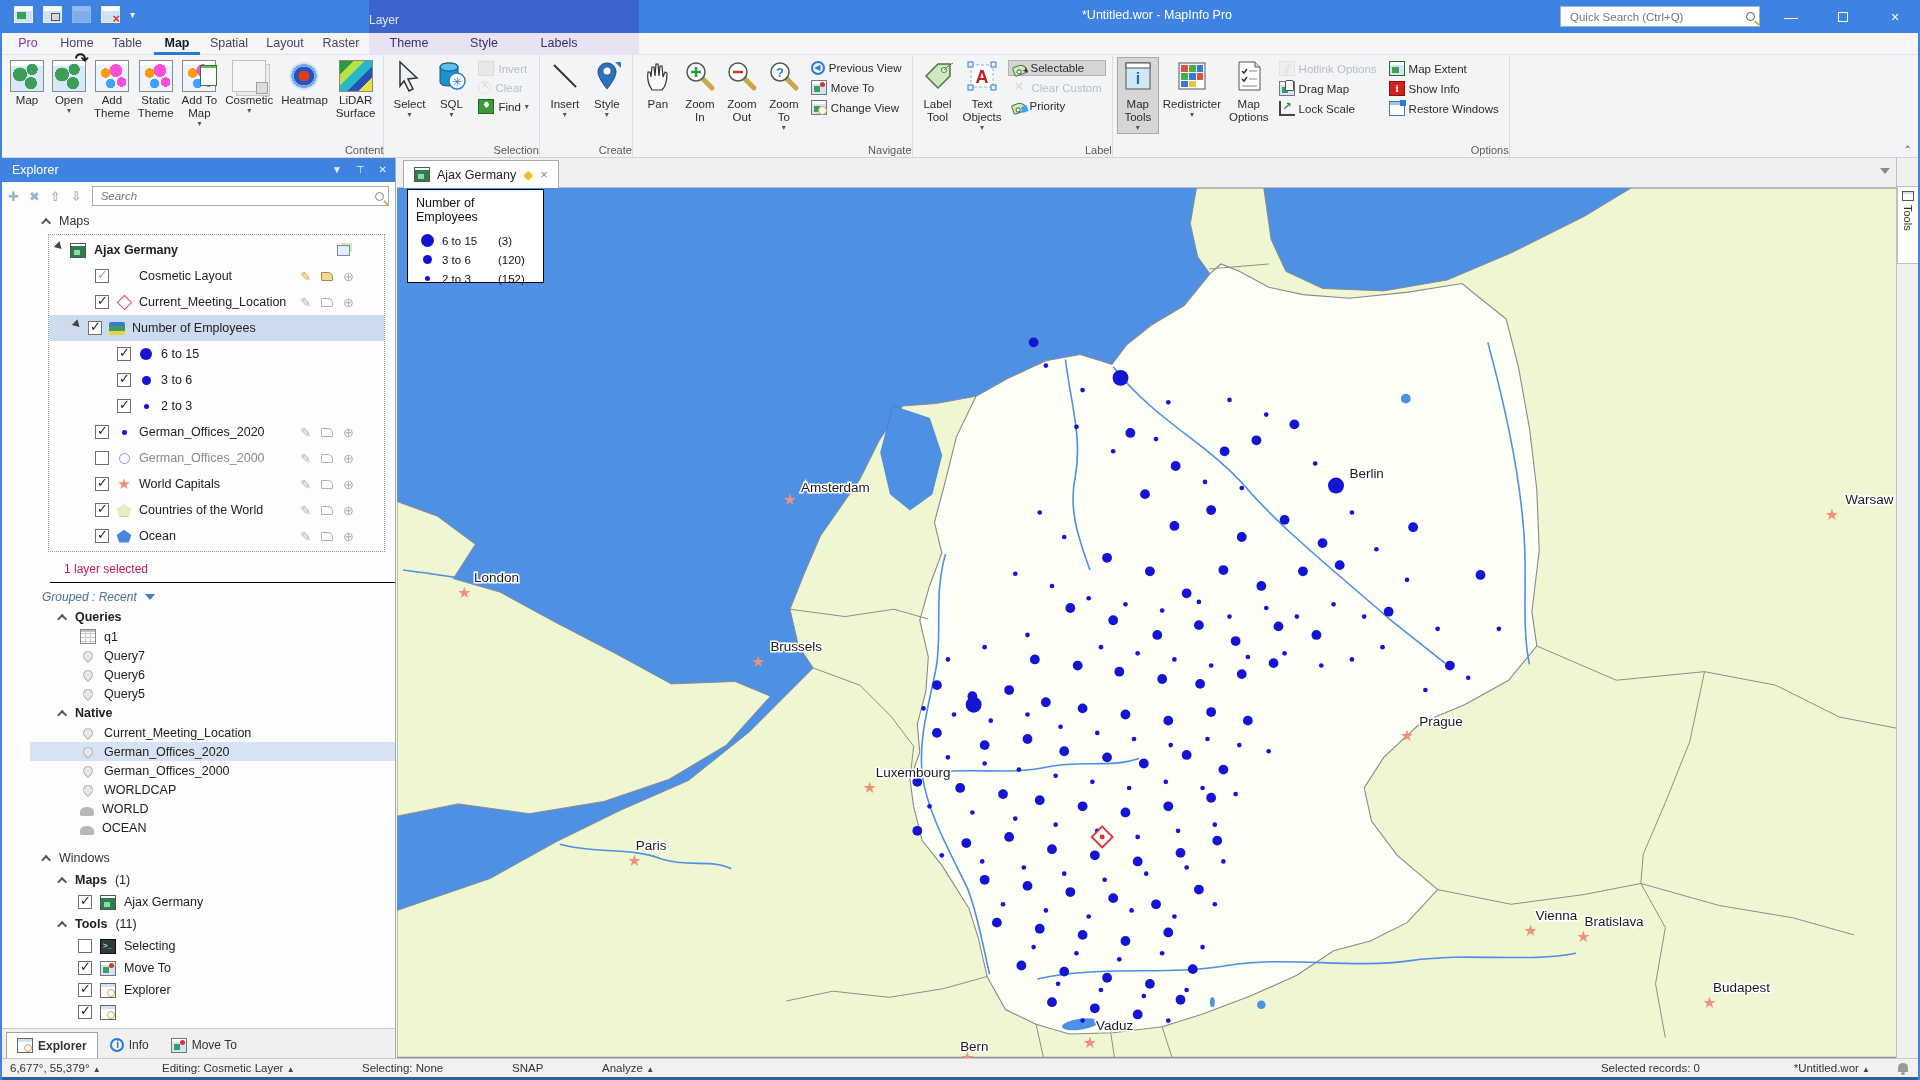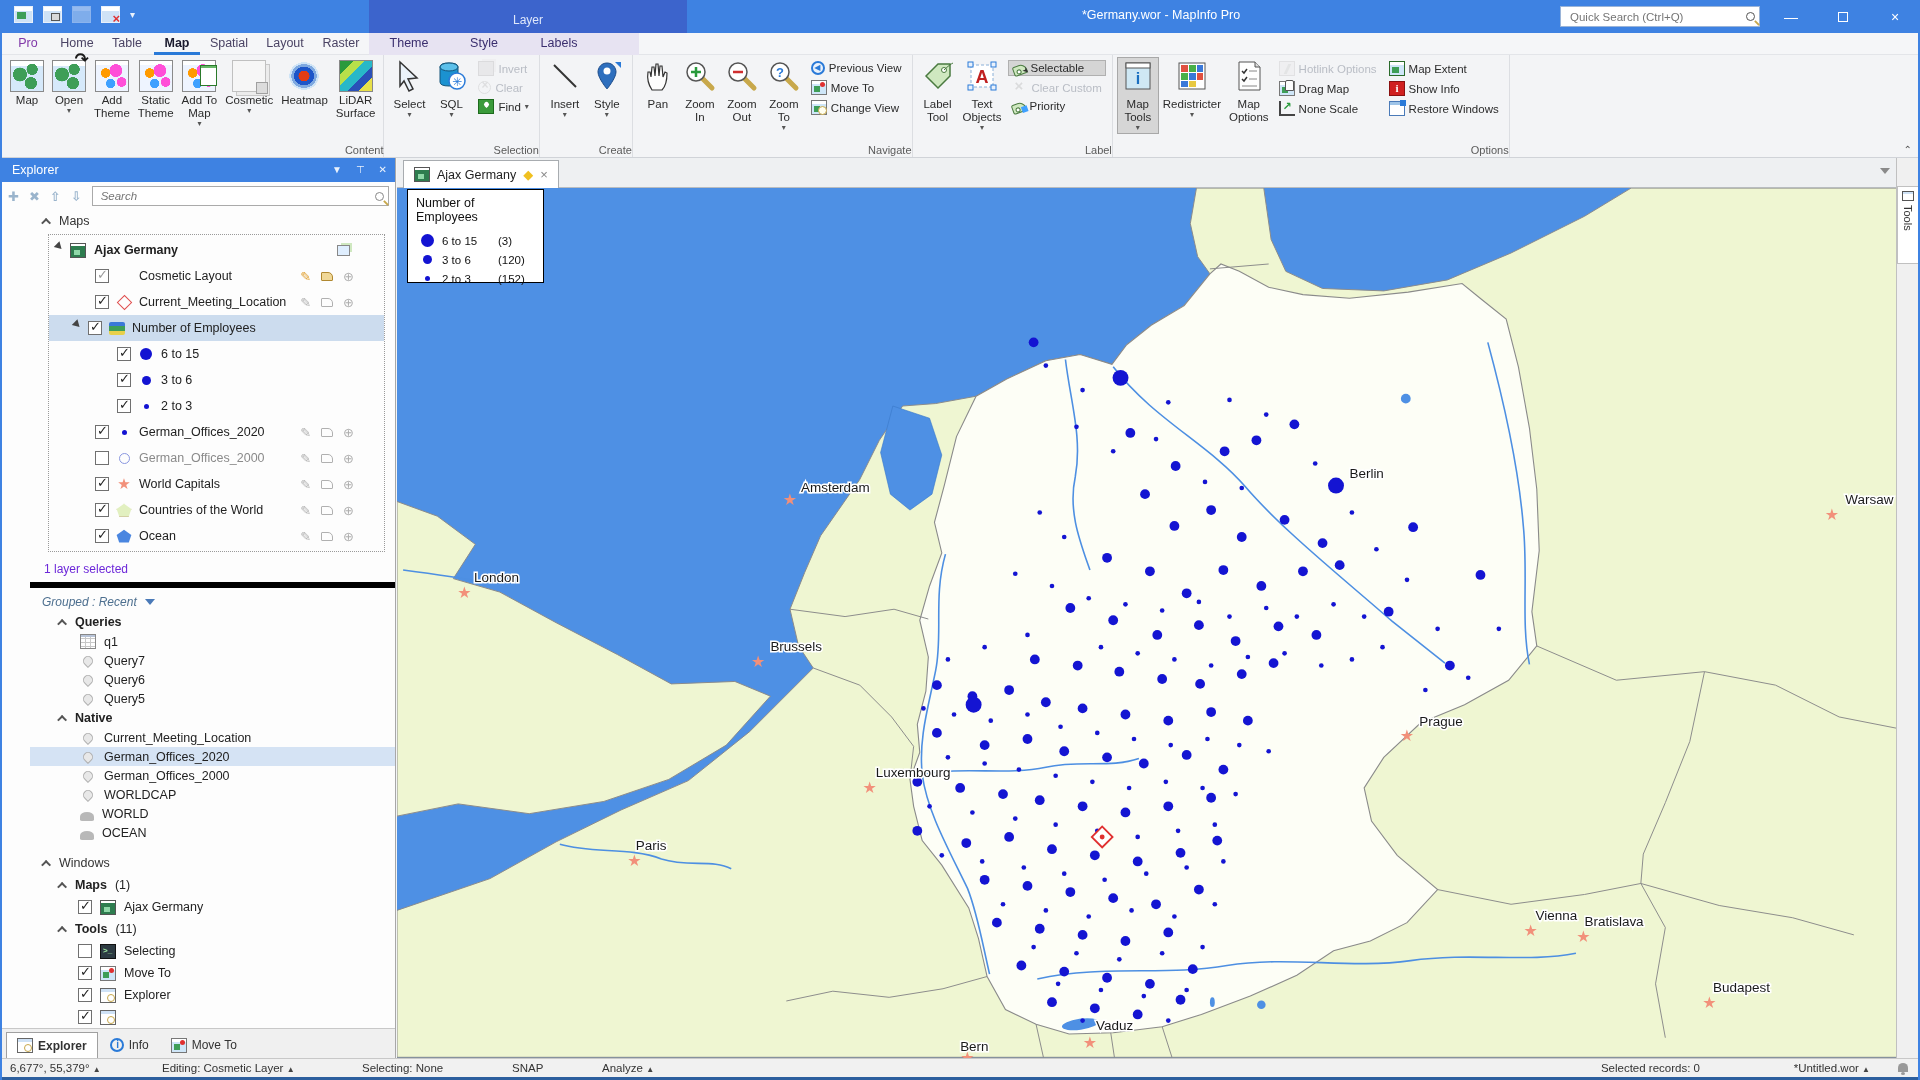--- a/index.html
+++ b/index.html
@@ -9,22 +9,22 @@
   
   #titlebar{position:absolute;left:0;top:0;width:100%;height:33px;background:#3e82e2;color:#fff;}
   #qat{position:absolute;left:12px;top:6px;display:flex;gap:10px;align-items:center;}
   .qic{width:19px;height:17px;border:1px solid #e8f0fb;position:relative;background:linear-gradient(#fff 28%,#cfe2f6 28%);}
   .qic::after{content:'';position:absolute;}
   .qic.q1::after{left:2px;top:5px;width:9px;height:7px;background:#3e9e57;}
   .qic.q2::after{right:1px;bottom:1px;width:7px;height:6px;background:#d8d8d8;border:1px solid #555;}
   .qic.q3{opacity:.45;}
   .qic.q4::after{content:'×';color:#e03030;font-weight:bold;font-size:13px;right:-1px;bottom:-4px;}
   .qchev{color:#eaf2fc;font-size:10px;}
-  #layerband{position:absolute;left:367px;top:0;width:318px;height:33px;background:#3c64cc;color:#dfe8fb;
-             text-align:center;font-size:12px;line-height:40px;}
+  #layerband{position:absolute;left:367px;top:0;width:270px;height:33px;background:#3c64cc;color:#dfe8fb;
+             font-size:12px;line-height:40px;}
   #wintitle{position:absolute;left:1080px;top:8px;font-size:12.5px;color:#fff;}
   #quicksearch{position:absolute;left:1558px;top:6px;width:200px;height:21px;background:#fff;border:1px solid #9ab4d8;
                display:flex;align-items:center;padding:0 4px 0 7px;}
   #quicksearch input{border:0;outline:0;flex:1;font-size:11.5px;color:#777;background:transparent;}
   .magmini{width:9px;height:9px;border:1.5px solid #555;border-radius:50%;position:relative;}
   .magmini::after{content:'';position:absolute;width:6px;height:2px;background:#c8a84b;transform:rotate(45deg);left:7px;top:9px;}
   #winbtns{position:absolute;right:10px;top:0;height:33px;display:flex;gap:26px;align-items:center;color:#fff;font-size:14px;}
   #winbtns .wb{width:26px;text-align:center;cursor:default;}
   .maxglyph{display:inline-block;width:10px;height:10px;border:1.5px solid #fff;}
   
@@ -139,21 +139,21 @@
   .diam{width:11px;height:11px;border:1.5px solid #e05050;transform:rotate(45deg);flex:0 0 auto;}
   .tstack{width:16px;height:13px;background:linear-gradient(#3a78d8 0 33%,#3e9e57 33% 66%,#e8d04a 66%);border-radius:2px;flex:0 0 auto;}
   .rowtools{position:absolute;right:30px;display:flex;gap:10px;align-items:center;}
   .tl{font-size:13px;color:#b0b0b0;}
   .tl.pencil::before{content:'✎';}
   .tl.pencil.col{color:#e0a030;}
   .tl.tag{width:12px;height:9px;border:1px solid #b0b0b0;border-radius:1px 5px 1px 1px;display:inline-block;}
   .tl.tag.col{border-color:#b08830;background:#f0d898;}
   .tl.zoomly::before{content:'⊕';}
   .tl.layers{width:13px;height:11px;border:1px solid #888;background:#dfeefe;box-shadow:3px -3px 0 -1px #cfe8c0;display:inline-block;}
-  .footnote{padding:8px 0 6px 14px;font-size:12px;color:#6d28d9;border-bottom:6px solid #000000;margin-bottom:4px;}
+  .footnote{padding:8px 0 6px 14px;font-size:12px;color:#be185d;border-bottom:1px solid #000000;margin-bottom:4px;margin-left:20px;}
   .grouped{padding:2px 0 2px 12px;font-size:12px;font-style:italic;color:#4d6f8f;display:flex;align-items:center;gap:8px;}
   .dtri{width:0;height:0;border:5px solid transparent;border-top:6px solid #4a7ab8;margin-top:5px;}
   .subhdr{height:20px;display:flex;align-items:center;gap:8px;padding-left:30px;font-weight:bold;}
   .lrow{height:19px;display:flex;align-items:center;gap:8px;padding-left:50px;}
   .lrow.hl{background:#d5e3f4;}
   .wrow{height:22px;display:flex;align-items:center;gap:8px;padding-left:48px;}
   .whdr{height:22px;display:flex;align-items:center;gap:8px;padding-left:30px;font-weight:bold;}
   .whdr .cnt,.subhdr-cnt{font-weight:normal;}
   #exptabs{position:absolute;left:0;bottom:0;width:100%;height:30px;background:#f0f0f0;border-top:1px solid #c8c8c8;display:flex;align-items:flex-end;padding-left:4px;gap:2px;}
   .xtab{height:26px;display:flex;align-items:center;gap:5px;padding:0 10px;font-size:12px;color:#333;}
@@ -195,21 +195,21 @@
 
   <div id="titlebar">
     <div id="qat">
       <span class="qic q1"></span>
       <span class="qic q2"></span>
       <span class="qic q3"></span>
       <span class="qic q4"></span>
       <span class="qchev">▾</span>
     </div>
     <div id="layerband">Layer</div>
-    <div id="wintitle">*Germany.wor - MapInfo Pro</div>
+    <div id="wintitle">*Untitled.wor - MapInfo Pro</div>
     <div id="quicksearch">
       <input placeholder="Quick Search (Ctrl+Q)" style="">
       <span class="magmini"></span>
     </div>
     <div id="winbtns">
       <span class="wb">—</span>
       <span class="wb"><span class="maxglyph"></span></span>
       <span class="wb">×</span>
     </div>
   </div>
@@ -472,21 +472,21 @@
             <div class="rsmall disabled">
               <span class="ic16 ic-hotlink"></span>
               <span>Hotlink Options</span>
             </div>
             <div class="rsmall">
               <span class="ic16 minimap ic-dragmap"></span>
               <span>Drag Map</span>
             </div>
             <div class="rsmall">
               <span class="ic16 ic-lockscale"></span>
-              <span>None Scale</span>
+              <span>Lock Scale</span>
             </div>
           </div>
           <div class="rcol">
             <div class="rsmall">
               <span class="ic16 ic-mapextent"></span>
               <span>Map Extent</span>
             </div>
             <div class="rsmall">
               <span class="ic16 ic-showinfo"></span>
               <span>Show Info</span>

